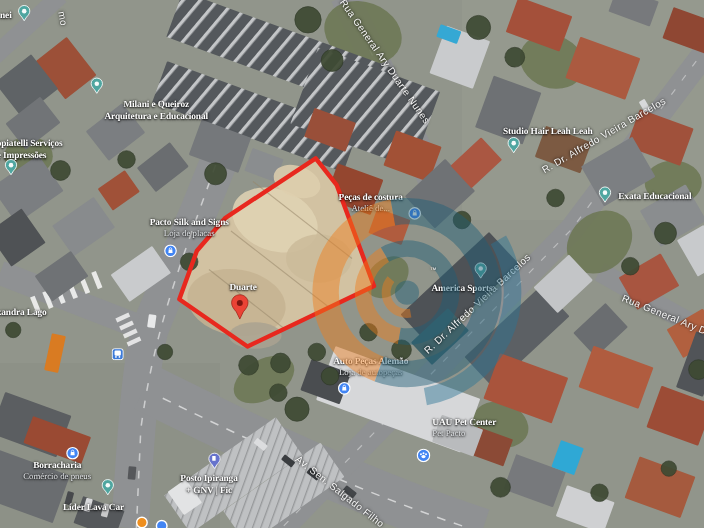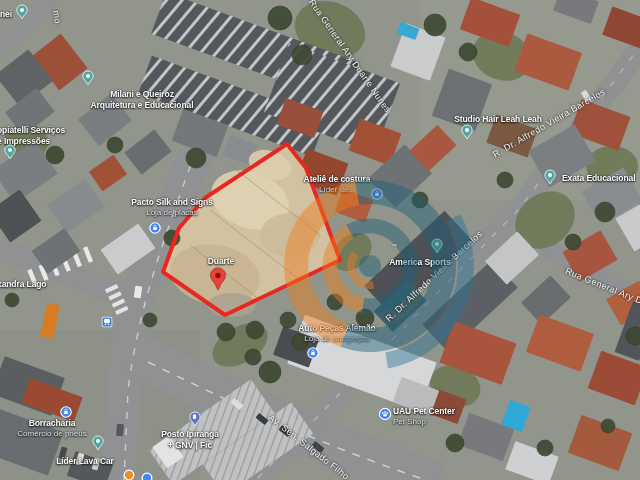--- a/index.html
+++ b/index.html
@@ -3,21 +3,21 @@
 <meta charset="utf-8">
 <style>
   html,body{margin:0;padding:0;background:#222;}
   #stage{position:relative;width:640px;height:480px;overflow:hidden;
          font-family:"Liberation Sans",sans-serif;background:#91958b;}
   #scenery{position:absolute;left:0;top:0;z-index:1;}
   .street{position:absolute;white-space:nowrap;font-size:9px;color:#fff;
           letter-spacing:.4px;opacity:.95;z-index:25;
           text-shadow:0 0 2px rgba(0,0,0,.9),0 0 4px rgba(0,0,0,.55);}
   .place{position:absolute;transform:translate(-50%,-50%);text-align:center;
-         white-space:nowrap;z-index:30;}
+         white-space:nowrap;z-index:30;font-family:Liberation Serif, serif;}
   .place.left{transform:translate(0,-50%);text-align:left;}
   .pl{font-size:8.5px;font-weight:700;color:#fff;line-height:11px;letter-spacing:-.1px;
       text-shadow:0 0 2px rgba(0,0,0,.95),0 1px 2px rgba(0,0,0,.8);}
   .ps{font-size:8px;font-weight:400;color:#e4e7ea;line-height:10px;
       text-shadow:0 0 2px rgba(0,0,0,.95),0 1px 2px rgba(0,0,0,.8);}
   .pin{position:absolute;transform:translate(-50%,-50%);z-index:40;line-height:0;}
   #wm{position:absolute;left:240px;top:136px;width:260px;height:260px;z-index:50;
       pointer-events:none;overflow:visible;}
   .tm{position:absolute;left:391px;top:243px;font-size:6px;z-index:55;
       color:rgba(255,255,255,.9);text-shadow:0 0 2px rgba(0,0,0,.8);}
@@ -230,42 +230,42 @@
       </div>
       <div class="place left" style="left: -3px; top: 136px;">
         <div class="pl">opiatelli Serviços</div>
         <div class="pl">e Impressões</div>
       </div>
       <div class="place" style="left: 172px; top: 207px;">
         <div class="pl">Pacto Silk and Signs</div>
         <div class="ps">Loja de placas</div>
       </div>
       <div class="place" style="left: 337px; top: 184px;">
-        <div class="pl">Ateliê de costura</div>
-        <div class="ps">Líder de...</div>
+        <div class="pl">Peças de costura</div>
+        <div class="ps">Ateliê de...</div>
       </div>
       <div class="place" style="left: 498px; top: 119px;">
         <div class="pl">Studio Hair Leah Leah</div>
       </div>
       <div class="place left" style="left: 562px; top: 178px;">
         <div class="pl">Exata Educacional</div>
       </div>
       <div class="place" style="left: 420px; top: 262px;">
         <div class="pl">America Sports</div>
       </div>
       <div class="place" style="left: 221px; top: 261px;">
         <div class="pl">Duarte</div>
       </div>
       <div class="place" style="left: 337px; top: 333px;">
         <div class="pl">Auto Peças Alemão</div>
         <div class="ps">Loja de autopeças</div>
       </div>
-      <div class="place left" style="left: 393px; top: 416px;">
+      <div class="place left" style="left: 393px; top: 389px;">
         <div class="pl">UAU Pet Center</div>
-        <div class="ps">Pet Shop</div>
+        <div class="ps">Pet Pacto</div>
       </div>
       <div class="place" style="left: 52px; top: 428px;">
         <div class="pl">Borracharia</div>
         <div class="ps">Comércio de pneus</div>
       </div>
       <div class="place" style="left: 85px; top: 461px; text-align: center;">
         <div class="pl">Líder Lava Car</div>
       </div>
       <div class="place" style="left: 190px; top: 440px;">
         <div class="pl">Posto Ipiranga</div>

